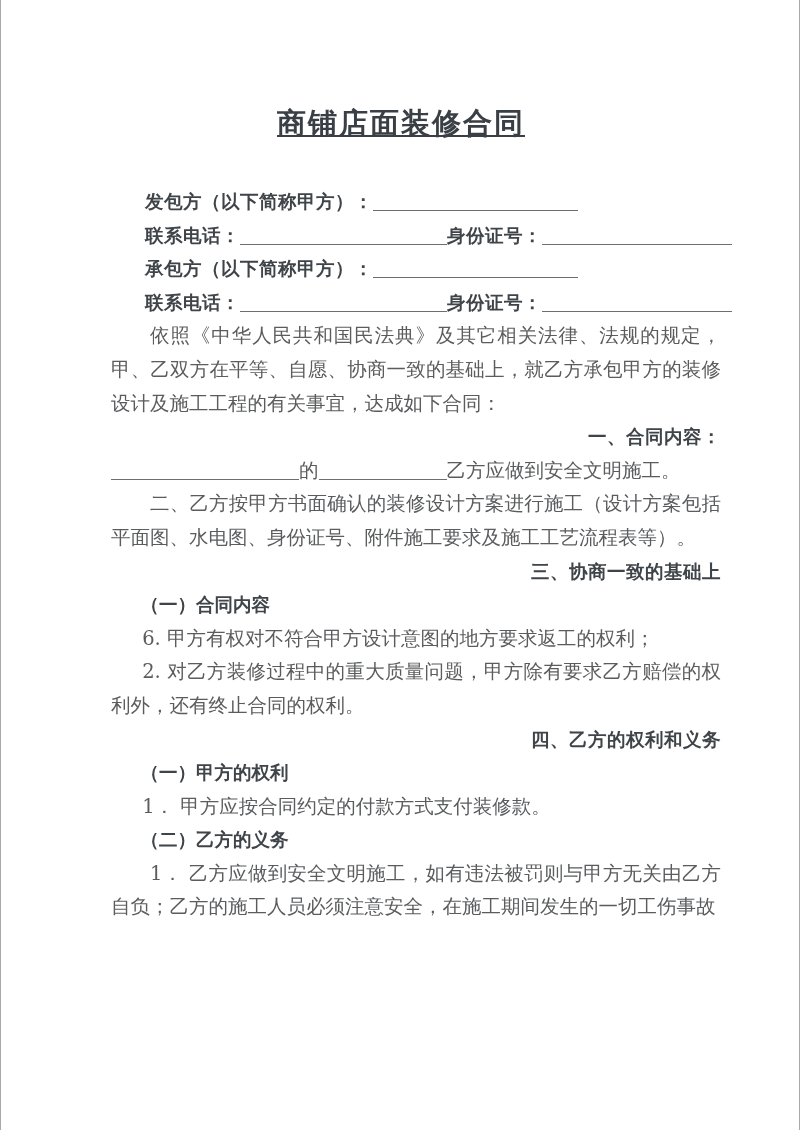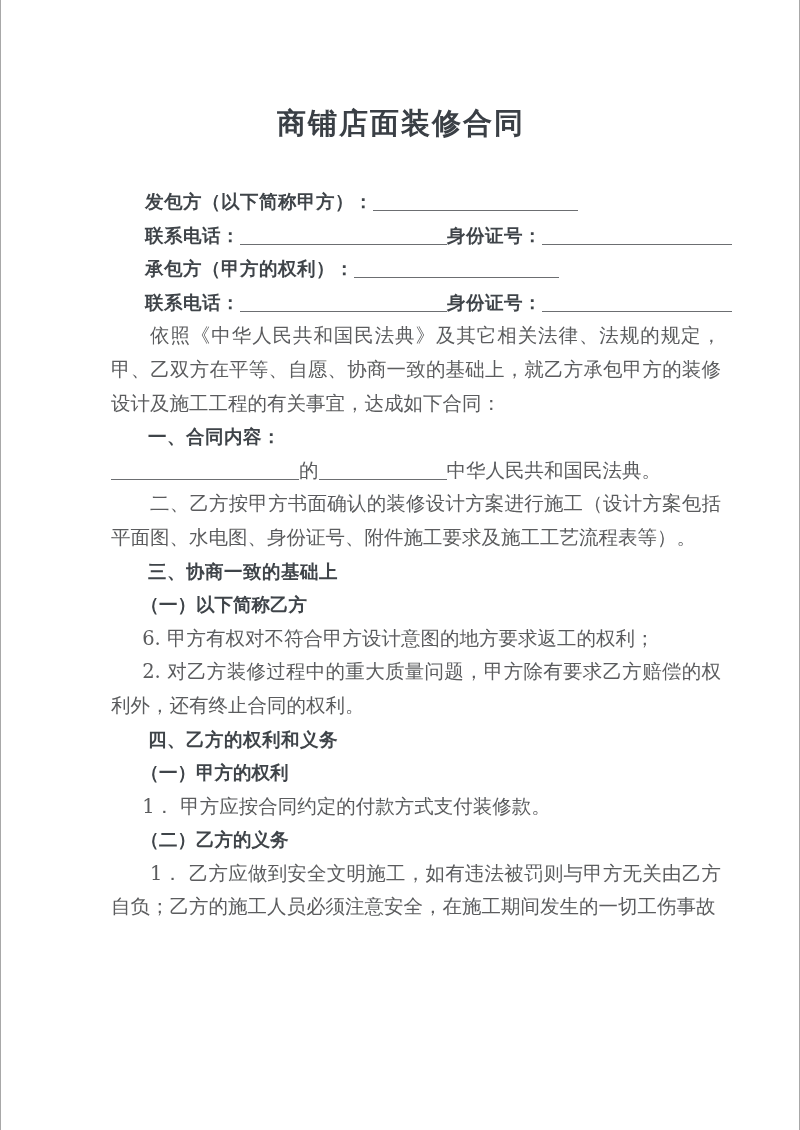--- a/index.html
+++ b/index.html
@@ -36,20 +36,21 @@
   .doc-title {
     text-align: center;
     font-family: "DejaVu Sans", "Liberation Sans", sans-serif;
     font-size: 29px;
     font-weight: 700;
     color: #3a3f45;
     letter-spacing: 2px;
     margin: 0;
     padding-top: 103px;
     line-height: 40px;
+    text-decoration: underline;
   }
 
   
   .block {
     margin: 0;
     padding: 0 80px 0 110px;
     font-size: 19.5px;
     line-height: 33.6px;
     color: #58595b;
     white-space: nowrap;
@@ -71,20 +72,21 @@
     text-align: justify;
     text-justify: inter-ideograph;
   }
 
   .heading {
     font-family: "DejaVu Sans", "Liberation Sans", sans-serif;
     font-weight: 700;
     font-size: 18.5px;
     color: #3f4449;
     letter-spacing: 0.5px;
+    text-align: right;
   }
 
   .subheading {
     font-family: "DejaVu Sans", "Liberation Sans", sans-serif;
     font-weight: 700;
     font-size: 18.5px;
     color: #3f4449;
   }
 
   .indent2 { text-indent: 2em; }
@@ -111,34 +113,34 @@
   <div class="doc">
 
     <h1 class="doc-title">商铺店面装修合同</h1>
 
     <div style="height:42px"></div>
 
     <p class="block party-line"><span>发包方（以下简称甲方）：</span><span class="fill w-name"></span></p>
 
     <p class="block party-line"><span>联系电话：</span><span class="fill w-phone"></span><span>身份证号：</span><span class="fill w-id"></span></p>
 
-    <p class="block party-line"><span>承包方（甲方的权利）：</span><span class="fill w-name"></span></p>
+    <p class="block party-line"><span>承包方（以下简称甲方）：</span><span class="fill w-name"></span></p>
 
     <p class="block party-line"><span>联系电话：</span><span class="fill w-phone"></span><span>身份证号：</span><span class="fill w-id"></span></p>
 
     <p class="block para indent2">依照《中华人民共和国民法典》及其它相关法律、法规的规定，甲、乙双方在平等、自愿、协商一致的基础上，就乙方承包甲方的装修设计及施工工程的有关事宜，达成如下合同：</p>
 
     <p class="block heading indent2">一、合同内容：</p>
 
-    <p class="block para"><span class="fill w-addr2"></span><span>的</span><span class="fill w-addr3"></span><span>中华人民共和国民法典。</span></p>
+    <p class="block para"><span class="fill w-addr2"></span><span>的</span><span class="fill w-addr3"></span><span>乙方应做到安全文明施工。</span></p>
 
     <p class="block para indent2">二、乙方按甲方书面确认的装修设计方案进行施工（设计方案包括平面图、水电图、身份证号、附件施工要求及施工工艺流程表等）。</p>
 
     <p class="block heading indent2">三、协商一致的基础上</p>
-    <p class="block subheading indent1">（一）以下简称乙方</p>
+    <p class="block subheading indent1">（一）合同内容</p>
     <p class="block para indent1">6. 甲方有权对不符合甲方设计意图的地方要求返工的权利；</p>
     <p class="block para indent1">2. 对乙方装修过程中的重大质量问题，甲方除有要求乙方赔偿的权利外，还有终止合同的权利。</p>
 
     <p class="block heading indent2">四、乙方的权利和义务</p>
     <p class="block subheading indent1">（一）甲方的权利</p>
     <p class="block para indent1">1． 甲方应按合同约定的付款方式支付装修款。</p>
     <p class="block subheading indent1">（二）乙方的义务</p>
     <p class="block para indent2">1． 乙方应做到安全文明施工，如有违法被罚则与甲方无关由乙方自负；乙方的施工人员必须注意安全，在施工期间发生的一切工伤事故</p>
 
   </div>

